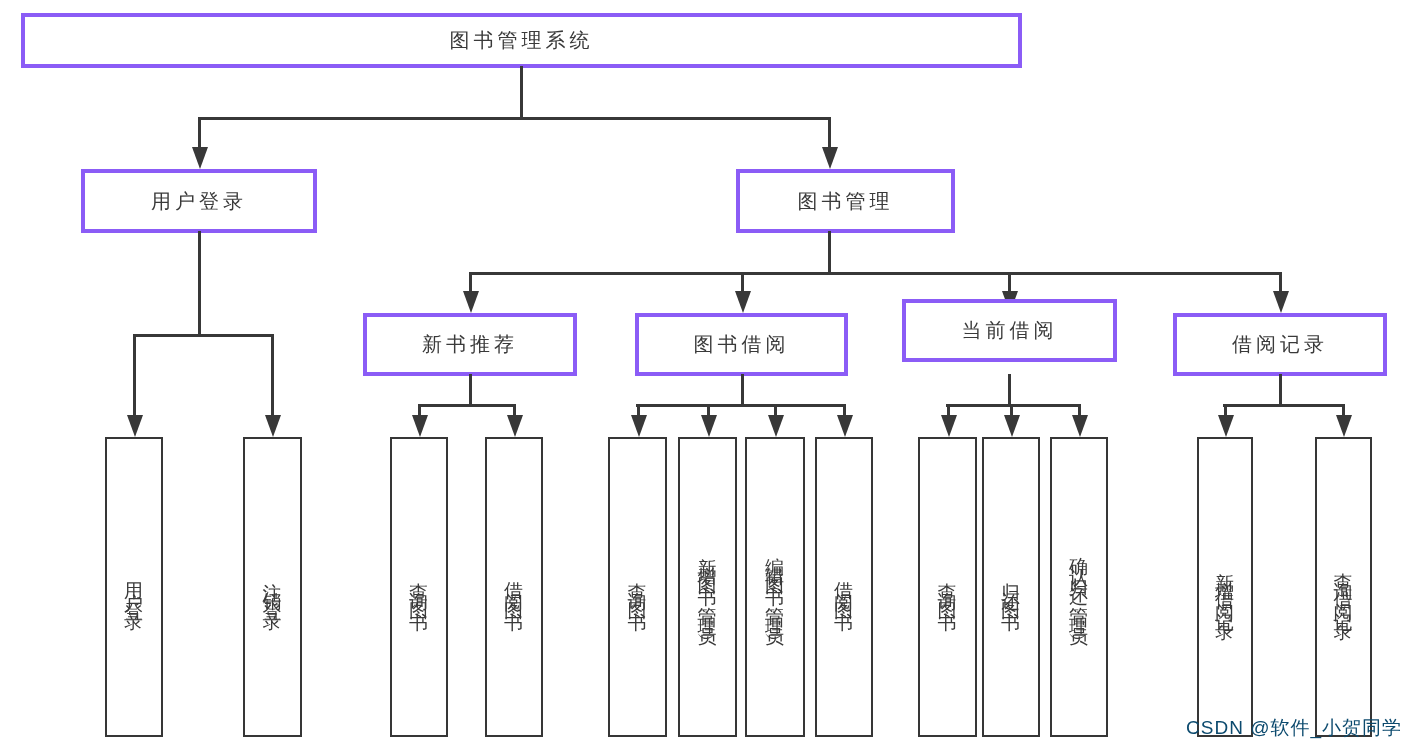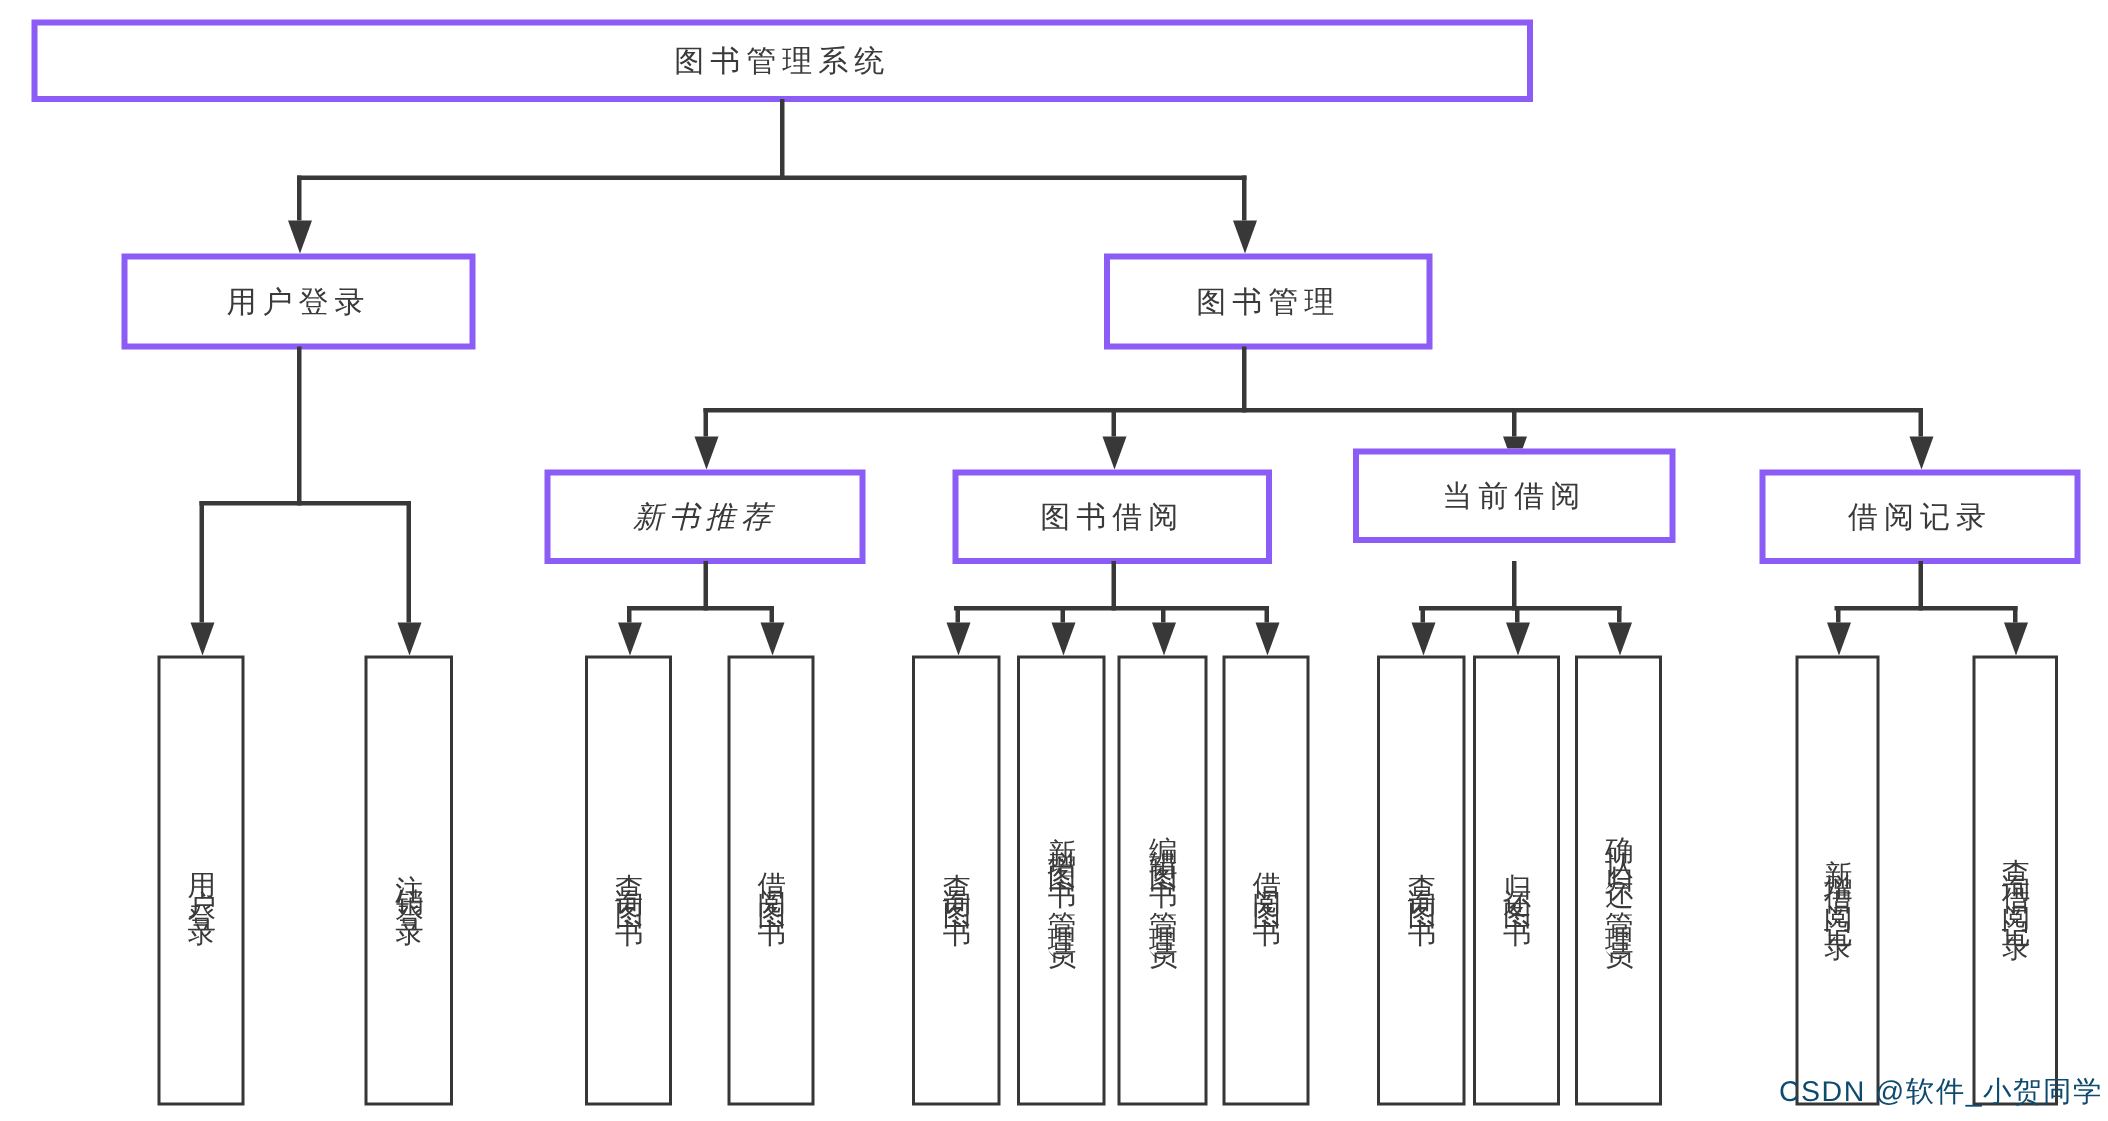--- a/index.html
+++ b/index.html
@@ -97,21 +97,21 @@
   <div class="arrow" style="left:133px; top:334px; height:81px;"></div>
   <div class="arrow" style="left:271px; top:334px; height:81px;"></div>
 
   <div class="vline" style="left:828px; top:231px; height:44px;"></div>
   <div class="hline" style="left:469px; top:272px; width:813px;"></div>
   <div class="arrow" style="left:469px; top:272px; height:19px;"></div>
   <div class="arrow" style="left:741px; top:272px; height:19px;"></div>
   <div class="arrow" style="left:1008px; top:272px; height:19px;"></div>
   <div class="arrow" style="left:1279px; top:272px; height:19px;"></div>
 
-  <div class="box" style="left:363px; top:313px; width:214px; height:63px;font-style:italic;">新书推荐</div>
+  <div class="box" style="left:363px; top:313px; width:214px; height:63px;">新书推荐</div>
   <div class="box" style="left:635px; top:313px; width:213px; height:63px;">图书借阅</div>
   <div class="box" style="left:902px; top:299px; width:215px; height:63px;">当前借阅</div>
   <div class="box" style="left:1173px; top:313px; width:214px; height:63px;">借阅记录</div>
 
   <div class="vline" style="left:469px; top:374px; height:33px;"></div>
   <div class="hline" style="left:418px; top:404px; width:98px;"></div>
   <div class="arrow" style="left:418px; top:404px; height:11px;"></div>
   <div class="arrow" style="left:513px; top:404px; height:11px;"></div>
 
   <div class="vline" style="left:741px; top:374px; height:33px;"></div>

